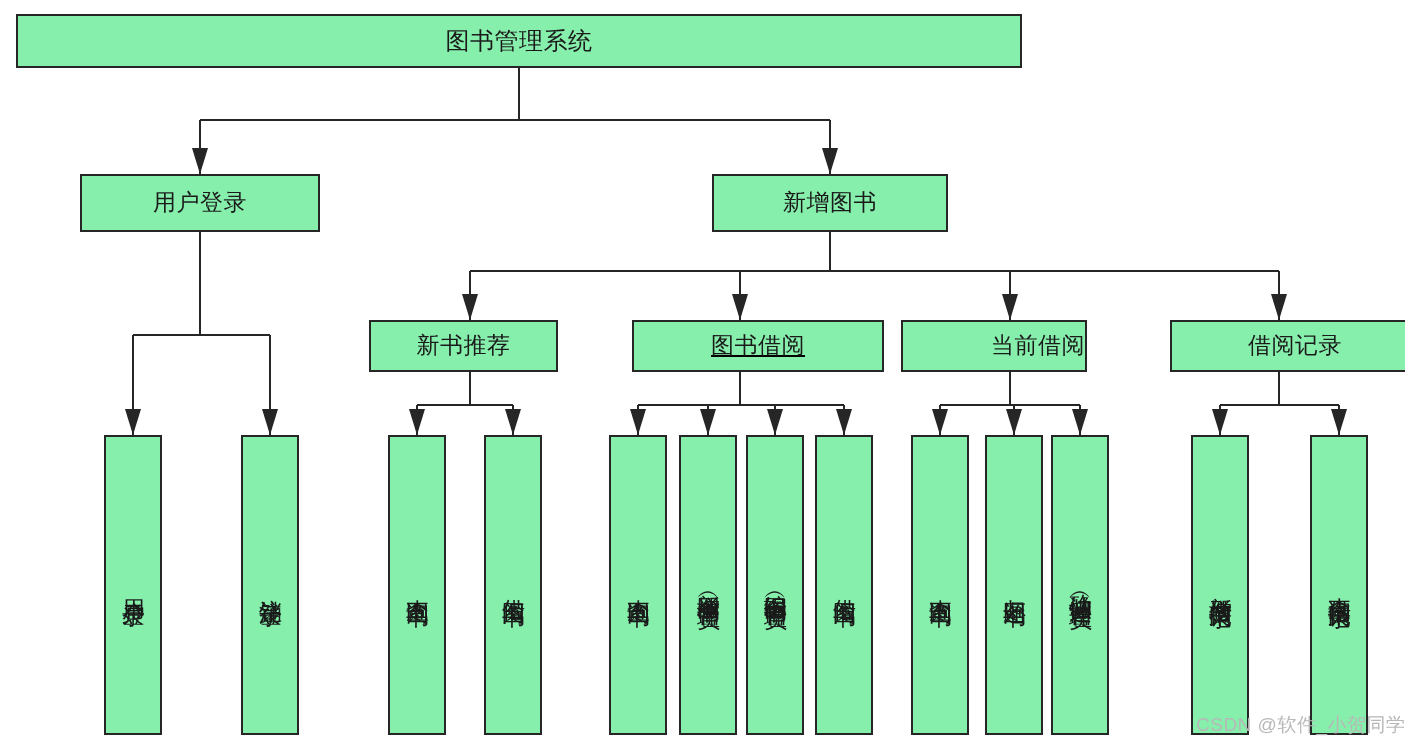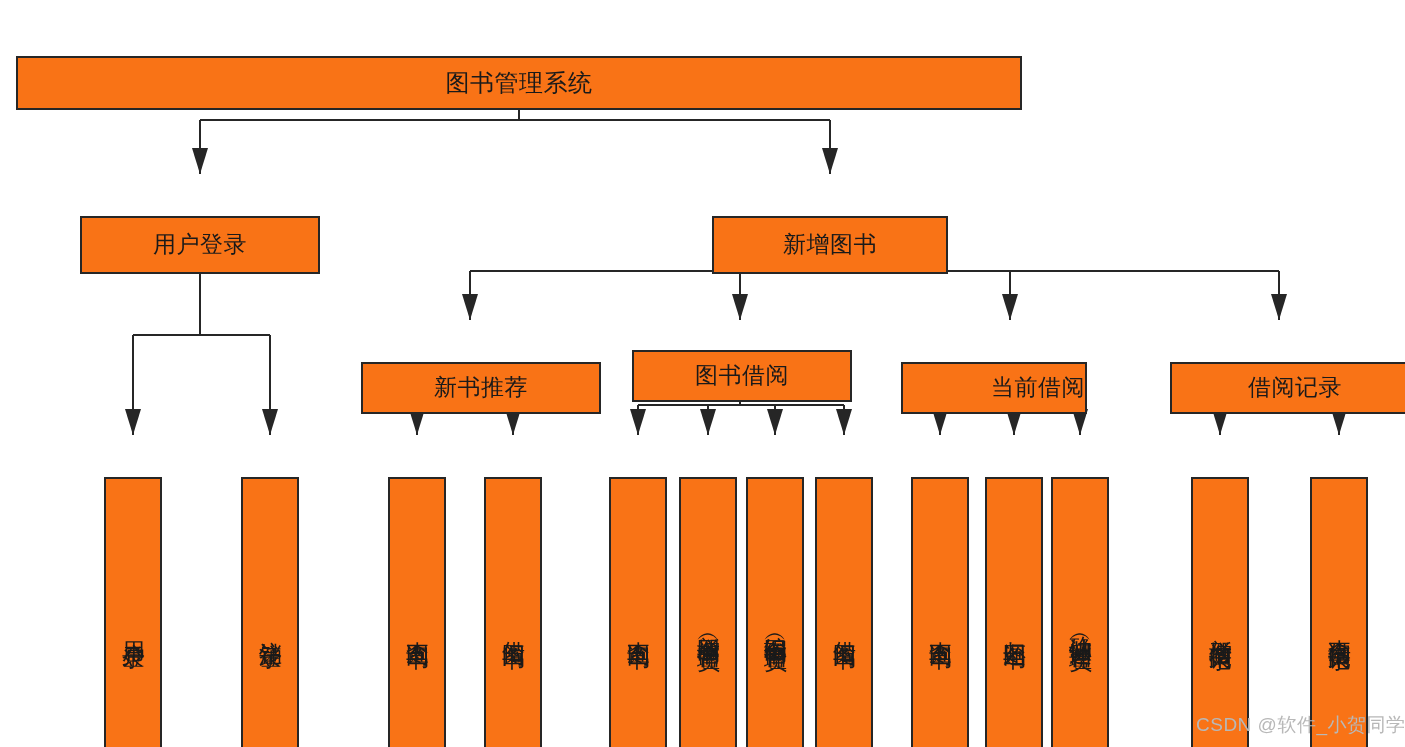--- a/index.html
+++ b/index.html
@@ -21,27 +21,26 @@
   #diagram-svg {
     position: absolute;
     left: 0;
     top: 0;
     width: 1405px;
     height: 747px;
   }
   .node-box {
     position: absolute;
     box-sizing: border-box;
-    background: #f97316;
+    background: #86efac;
     border: 2px solid #262626;
     display: flex;
     align-items: center;
     justify-content: center;
     overflow: hidden;
-    margin-top: 42px;
   }
   .node-label {
     color: #1a1a1a;
     line-height: 1.02;
     white-space: nowrap;
     text-align: center;
     letter-spacing: 0.5px;
   }
   .node-box.horizontal .node-label {
     font-size: 23px;
@@ -131,24 +130,24 @@
   <div id="node-layer">
       <div class="node-box horizontal root" style="left: 16px; top: 14px; width: 1006px; height: 54px;">
         <span class="node-label">图书管理系统</span>
       </div>
       <div class="node-box horizontal" style="left: 80px; top: 174px; width: 240px; height: 58px;">
         <span class="node-label">用户登录</span>
       </div>
       <div class="node-box horizontal" style="left: 712px; top: 174px; width: 236px; height: 58px;">
         <span class="node-label">新增图书</span>
       </div>
-      <div class="node-box horizontal" style="left: 361px; top: 320px; width: 240px; height: 52px;">
+      <div class="node-box horizontal" style="left: 369px; top: 320px; width: 189px; height: 52px;">
         <span class="node-label">新书推荐</span>
       </div>
-      <div class="node-box horizontal" style="left: 632px; top: 308px; width: 220px; height: 52px;">
+      <div class="node-box horizontal" style="left: 632px; top: 320px; width: 252px; height: 52px; text-decoration: underline;">
         <span class="node-label">图书借阅</span>
       </div>
       <div class="node-box horizontal" style="left: 901px; top: 320px; width: 186px; height: 52px; justify-content: flex-end;">
         <span class="node-label">当前借阅</span>
       </div>
       <div class="node-box horizontal" style="left: 1170px; top: 320px; width: 250px; height: 52px;">
         <span class="node-label">借阅记录</span>
       </div>
       <div class="node-box vertical" style="left: 104px; top: 435px; width: 58px; height: 300px;">
         <span class="node-label">用户登录</span>

